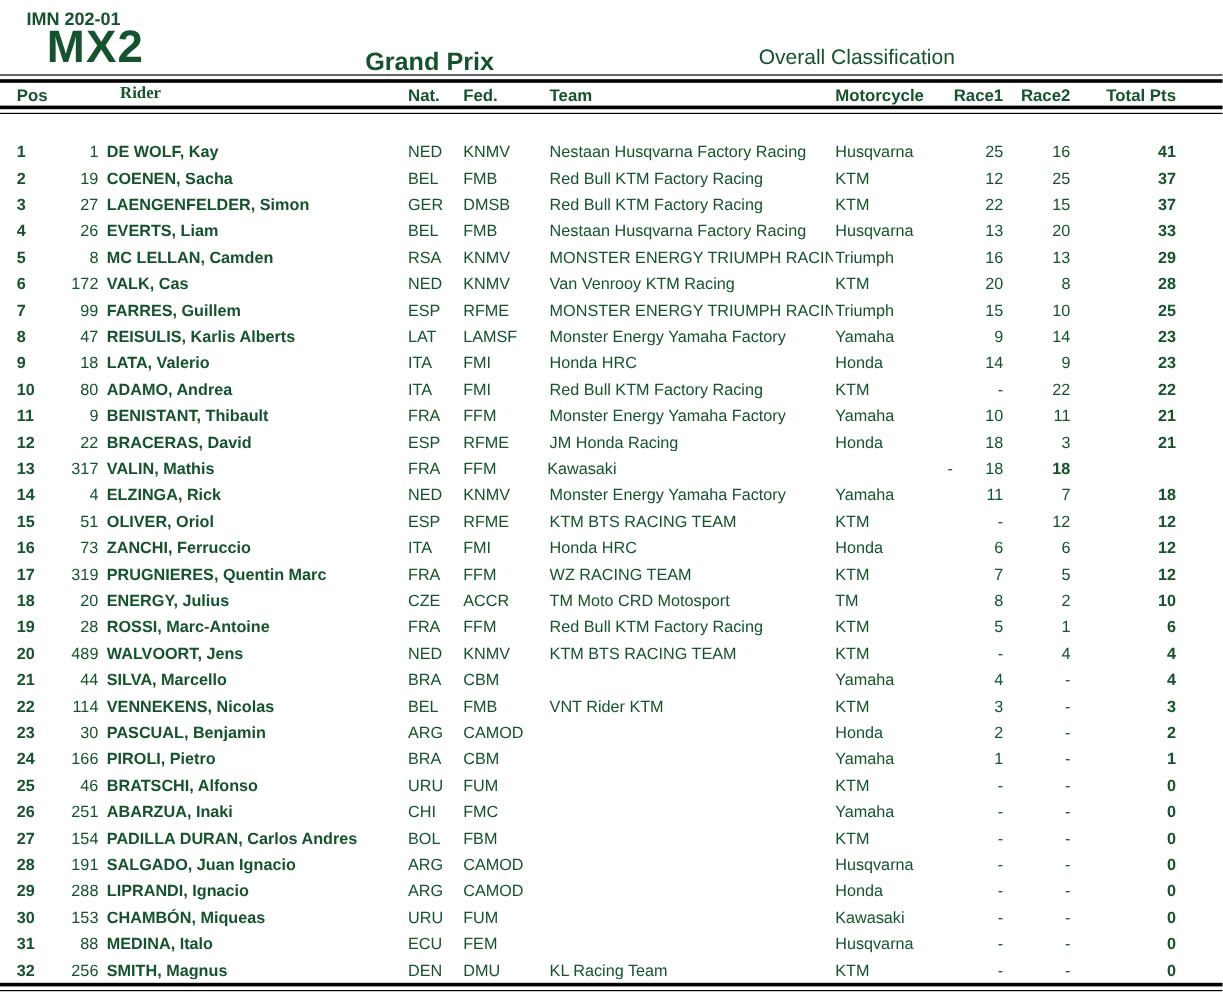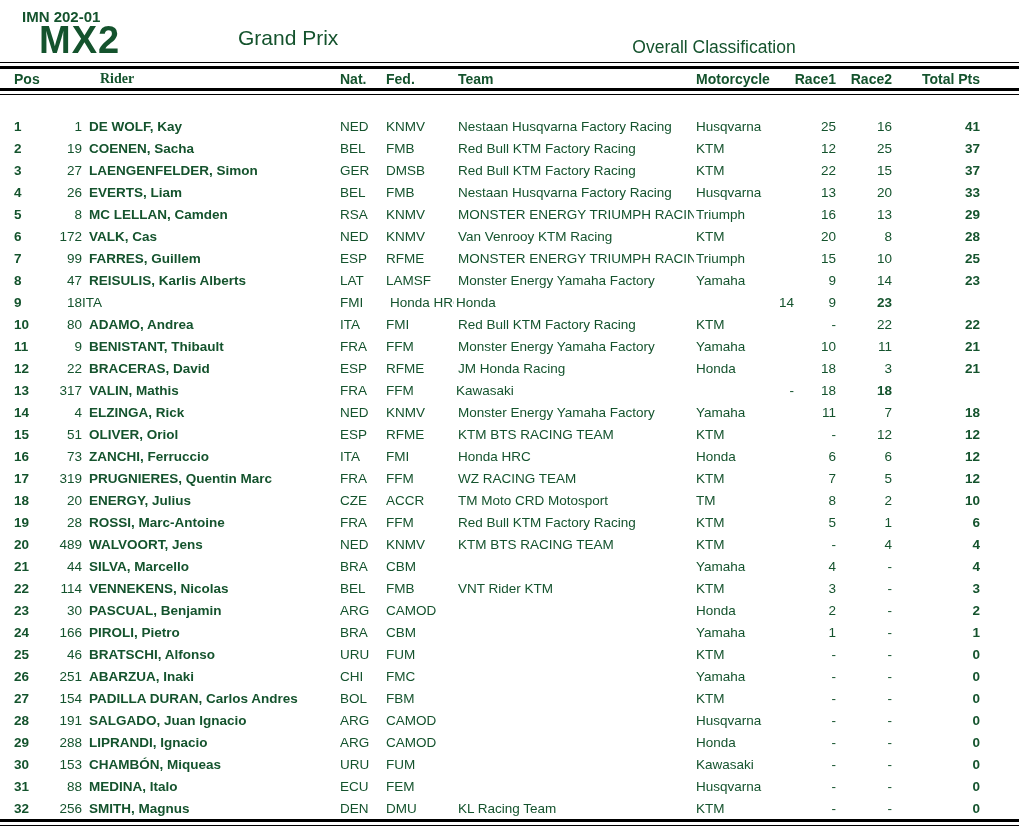--- a/index.html
+++ b/index.html
@@ -7,21 +7,21 @@
     position:relative;
     width:1019px;height:829px;
     background:#ffffff;color:#14532d;
     font-family:"Liberation Sans","DejaVu Sans",sans-serif;
     overflow:hidden;
   }
   
   .hdr{position:relative;height:62px;}
   .event-code{position:absolute;left:22px;top:8px;font-size:15px;font-weight:bold;}
   .category{position:absolute;left:20px;top:21px;font-size:38px;font-weight:bold;line-height:38px;letter-spacing:1px;margin-left:19px;}
-  .gp-title{position:absolute;left:238px;top:26px;width:240px;text-align:left;font-size:21px;font-weight:normal;}
+  .gp-title{position:absolute;left:238px;top:40px;width:240px;text-align:center;font-size:21px;font-weight:bold;}
   .overall-title{position:absolute;left:564px;top:37px;width:300px;text-align:center;font-size:17.5px;}
   
   .rule-a{height:3px;border-top:1.5px solid #000;border-bottom:3px solid #000;}
   .rule-b{height:3px;border-top:3px solid #000;border-bottom:1.5px solid #000;}
   
   .grid{
     display:grid;
     grid-template-columns:38px 30px 258px 46px 68px 240px 100px 42px 56px 88px;
     padding-left:14px;
     align-items:center;
@@ -166,20 +166,21 @@
     <div class="c-fed">LAMSF</div>
     <div class="c-team">Monster Energy Yamaha Factory</div>
     <div class="c-moto">Yamaha</div>
     <div class="c-r1">9</div>
     <div class="c-r2">14</div>
     <div class="c-total">23</div>
   </div>
       <div class="grid row">
     <div class="c-pos">9</div>
     <div class="c-num">18</div>
+    <div class="c-name">LATA, Valerio</div>
     <div class="c-nat">ITA</div>
     <div class="c-fed">FMI</div>
     <div class="c-team">Honda HRC</div>
     <div class="c-moto">Honda</div>
     <div class="c-r1">14</div>
     <div class="c-r2">9</div>
     <div class="c-total">23</div>
   </div>
       <div class="grid row">
     <div class="c-pos">10</div>

